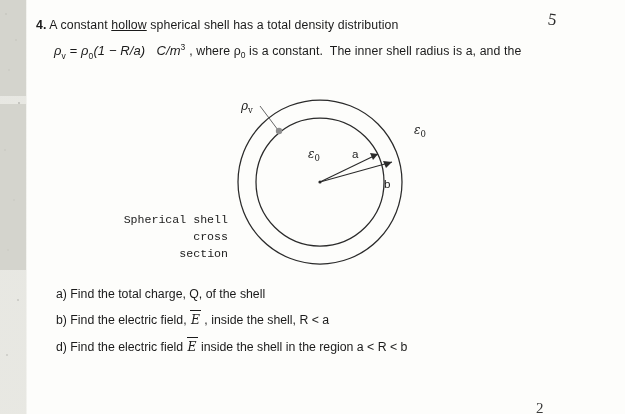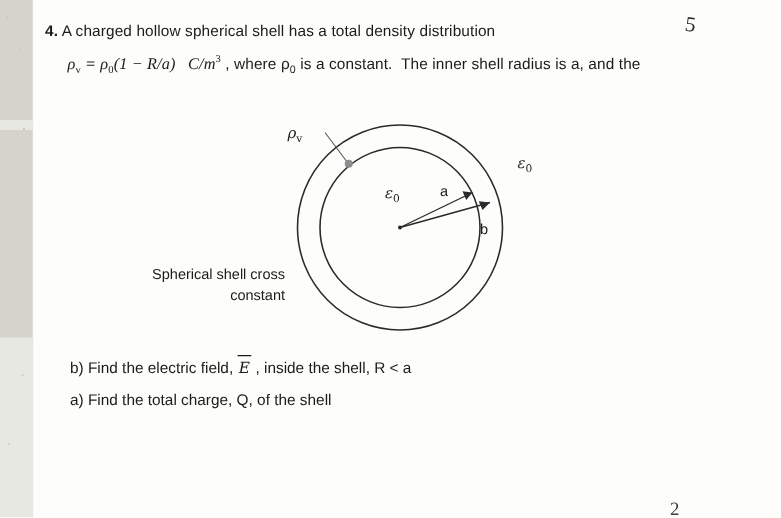--- a/index.html
+++ b/index.html
@@ -53,27 +53,28 @@
     top: 14px;
     width: 560px;
     font-size: 12.3px;
     line-height: 1.95;
     letter-spacing: 0.1px;
   }
   .stem .num {
     font-weight: 700;
   }
   .u {
+    text-decoration: underline;
   }
   .indent {
     display: block;
     padding-left: 18px;
   }
   .math {
-    font-family: Liberation Serif, serif;
+    font-family: Liberation Sans, sans-serif;
     font-style: italic;
     font-size: 13px;
   }
   .math .rho {
     font-style: italic;
   }
   sub {
     font-size: 8.5px;
     font-style: normal;
   }
@@ -97,20 +98,21 @@
     position: absolute;
     font-size: 11.6px;
     line-height: 1.45;
     text-align: right;
     color: #1b1b1b;
   }
   #caption {
     left: 108px;
     top: 212px;
     width: 120px;
+    font-family: Liberation Mono, monospace;
   }
 
   .sym {
     font-family: "DejaVu Serif", serif;
     font-style: italic;
     font-size: 12px;
   }
 
   
   .questions {
@@ -160,21 +162,21 @@
 </head>
 <body>
 
 <div class="page">
   <div class="speckle"></div>
   <div class="band" style="top:0px;height:96px;"></div>
   <div class="band" style="top:104px;height:166px;"></div>
 
   <div class="stem">
     <span class="num">4.</span>
-    <span>A charged </span><span class="u">hollow</span><span> spherical shell has a total density distribution</span>
+    <span>A constant </span><span class="u">hollow</span><span> spherical shell has a total density distribution</span>
     <span class="indent">
       <span class="math">
         <span class="rho">ρ<sub>v</sub></span> = <span class="rho">ρ<sub>0</sub></span>(1 − <span>R</span>/<span>a</span>)&nbsp;&nbsp; <span>C</span>/<span>m</span><sup>3</sup>
       </span><span>, where ρ<sub>0</sub> is a constant.&nbsp; The inner shell radius is a, and the</span>
     </span>
   </div>
 
   <div class="figure">
     <svg width="300" height="180" viewBox="0 0 300 180">
 
@@ -187,44 +189,48 @@
       <line x1="140" y1="86" x2="198" y2="58" stroke="#2a2a2a" stroke-width="1.1"></line>
       <polygon points="198,58 190,57 193,64" fill="#2a2a2a"></polygon>
 
       <line x1="140" y1="86" x2="212" y2="66" stroke="#2a2a2a" stroke-width="1.1"></line>
       <polygon points="212,66 203,65 206,72" fill="#2a2a2a"></polygon>
 
       <line x1="80" y1="10" x2="98" y2="34" stroke="#555" stroke-width="0.9"></line>
       <circle cx="99" cy="35" r="3.2" fill="#8d8d8d"></circle>
     </svg>
 
-    <span class="fig-label" style="left:50px;top:2px;">
+    <span class="fig-label" style="left:61px;top:2px;">
       <span class="sym">ρ<sub>v</sub></span>
     </span>
     <span class="fig-label" style="left:234px;top:26px;">
       <span class="sym">ε<sub>0</sub></span>
     </span>
     <span class="fig-label" style="left:128px;top:50px;">
       <span class="sym">ε<sub>0</sub></span>
     </span>
     <span class="fig-label" style="left:172px;top:50px;">a</span>
     <span class="fig-label" style="left:204px;top:80px;">b</span>
   </div>
 
   <div class="fig-label" id="caption">
     <span>Spherical shell cross</span><br>
-    <span>constant</span>
+    <span>section</span>
   </div>
 
   <div class="questions">
+    <div class="q">
+      <span>a)</span>
+      <span>Find the total charge, Q, of the shell</span>
+    </div>
     <div class="q">
       <span>b)</span>
       <span>Find the electric field, </span><span class="overbar">E</span><span> , inside the shell, R &lt; a</span>
     </div>
     <div class="q">
-      <span>a)</span>
-      <span>Find the total charge, Q, of the shell</span>
+      <span>d)</span>
+      <span>Find the electric field </span><span class="overbar">E</span><span> inside the shell in the region a &lt; R &lt; b</span>
     </div>
   </div>
 
   <div class="mark-top">5</div>
   <div class="mark-bottom">2</div>
 </div>
 
 </body></html>

